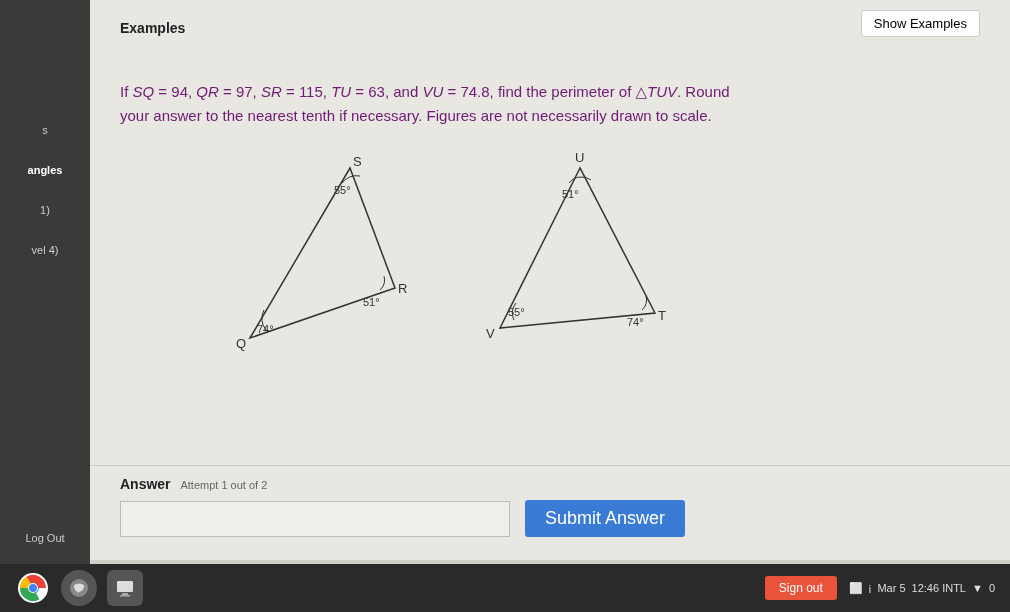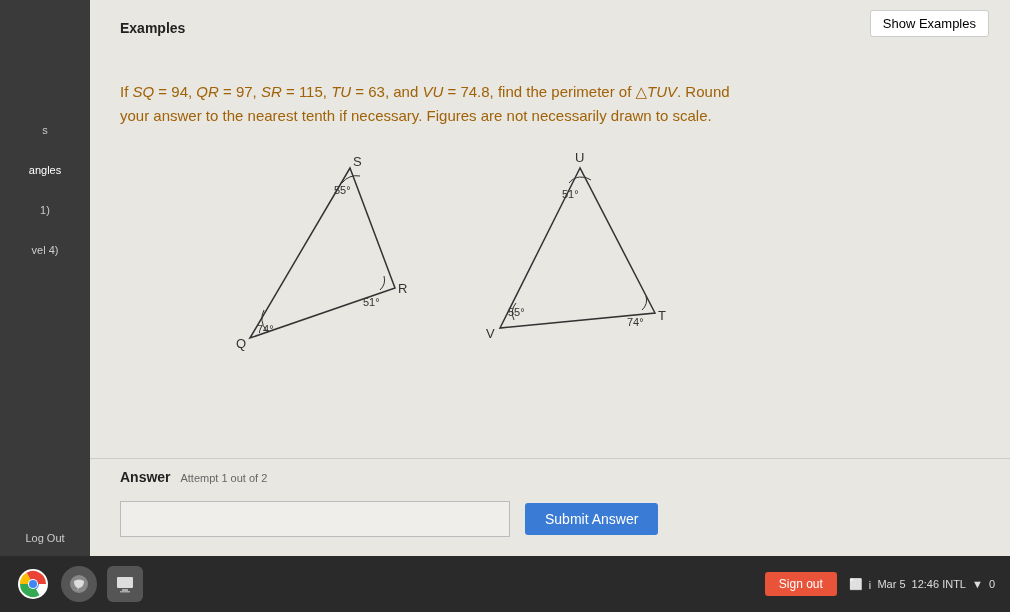--- a/index.html
+++ b/index.html
@@ -28,21 +28,21 @@
     }
     .sidebar-item {
       color: #ccc;
       font-size: 11px;
       text-align: center;
       cursor: pointer;
       padding: 4px 8px;
     }
     .sidebar-item.active {
       color: #fff;
-      font-weight: normal;
+      font-weight: bold;
     }
     .sidebar-bottom {
       position: absolute;
       bottom: 64px;
       width: 100%;
       display: flex;
       flex-direction: column;
       align-items: center;
     }
 
@@ -53,39 +53,39 @@
       top: 0;
       right: 0;
       height: 560px;
       background: #e8e7e2;
       padding: 20px 30px;
     }
 
     .show-examples-btn {
       position: absolute;
       top: 10px;
-      right: 21px;
+      right: 30px;
       background: white;
       border: 1px solid #ccc;
       padding: 5px 12px;
       font-size: 13px;
       cursor: pointer;
       border-radius: 3px;
     }
 
     .question-label {
       font-size: 14px;
       font-weight: bold;
       margin-bottom: 10px;
       color: #222;
     }
 
     .question-text {
       font-size: 15px;
-      color: #a16207;
+      color: #701a75;
       line-height: 1.6;
       margin-bottom: 20px;
       max-width: 820px;
       margin-top: 44px;
     }
 
     
     .diagrams-area {
       display: flex;
       align-items: flex-start;
@@ -100,21 +100,21 @@
       bottom: 60px;
       left: 90px;
       right: 0;
       background: #e8e7e2;
       padding: 10px 30px 15px;
       border-top: 1px solid #ccc;
     }
     .answer-label {
       font-size: 14px;
       font-weight: bold;
-      margin-bottom: 16px;
+      margin-bottom: 8px;
       color: #222;
     }
     .answer-attempt {
       font-size: 11px;
       color: #666;
       font-weight: normal;
       margin-left: 6px;
     }
     .answer-row {
       display: flex;
@@ -127,32 +127,32 @@
       background: #f0eeea;
       border: 1px solid #bbb;
       padding: 0 10px;
       font-size: 14px;
     }
     .submit-btn {
       background: #3a7bd5;
       color: white;
       border: none;
       padding: 8px 20px;
-      font-size: 14px;
+      font-size: 18px;
       cursor: pointer;
       border-radius: 3px;
     }
 
     
     .taskbar {
       position: absolute;
       bottom: 0;
       left: 0;
       right: 0;
-      height: 56px;
+      height: 48px;
       background: #2a2a2a;
       display: flex;
       align-items: center;
       padding: 0 15px;
       gap: 10px;
     }
     .taskbar-icons {
       display: flex;
       gap: 10px;
       align-items: center;

